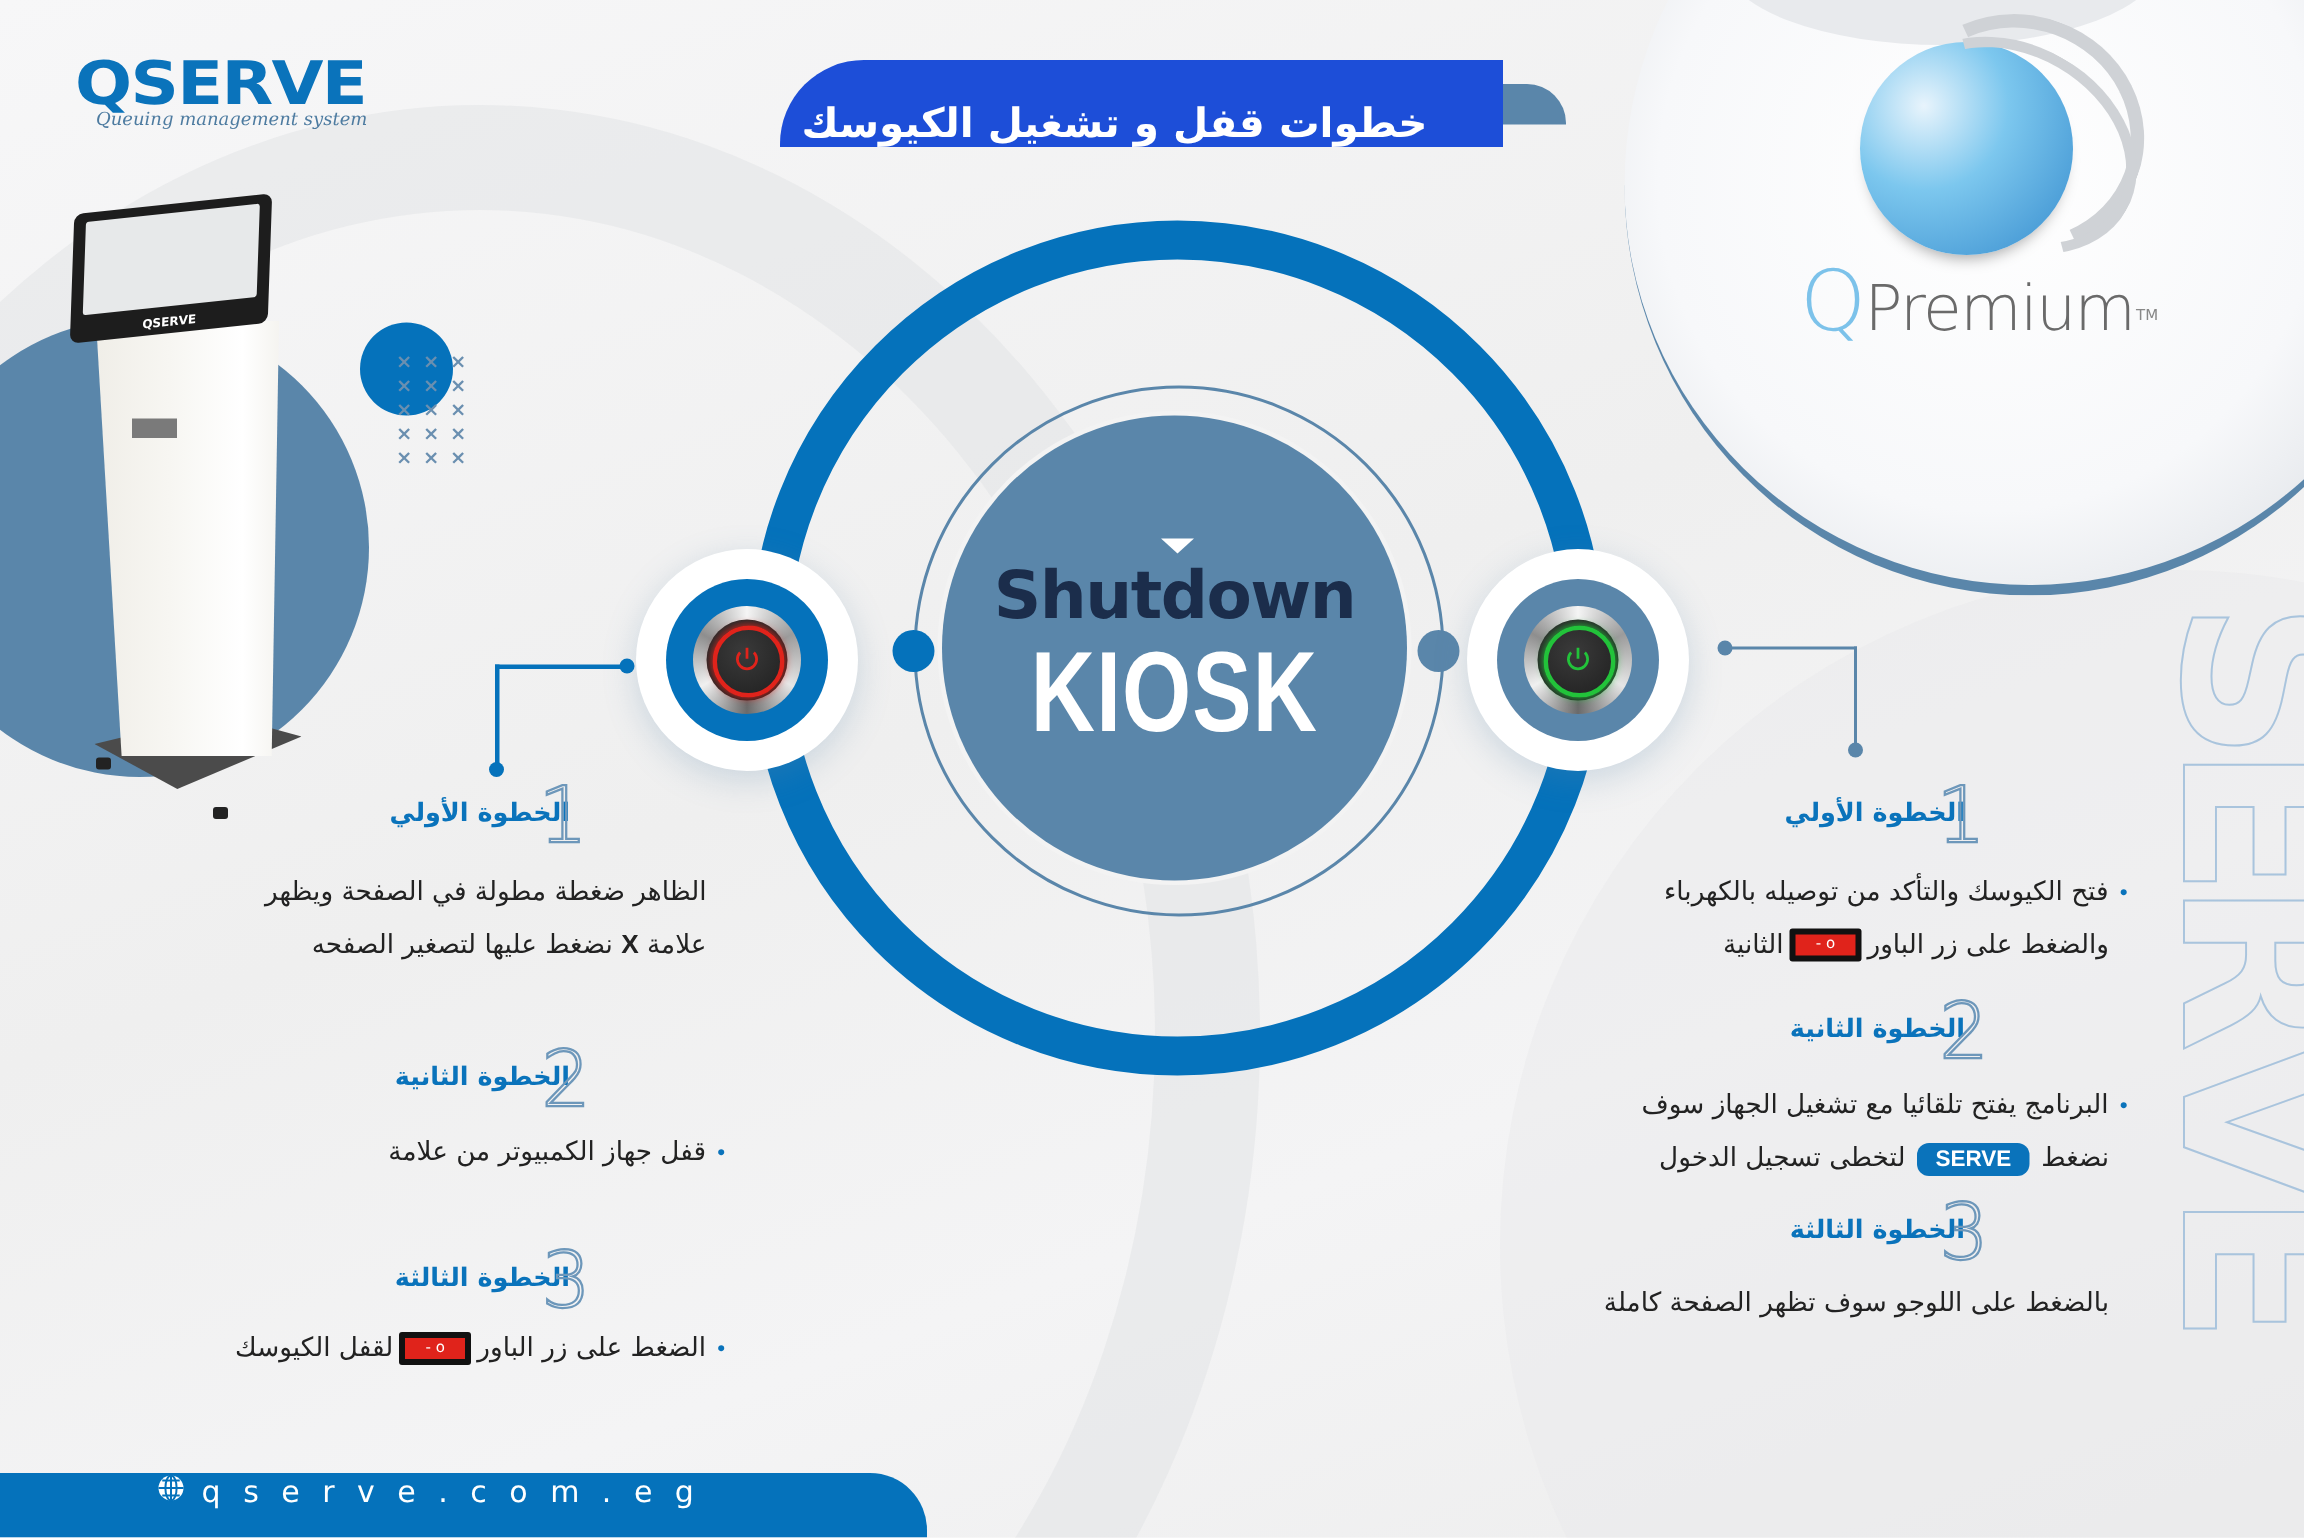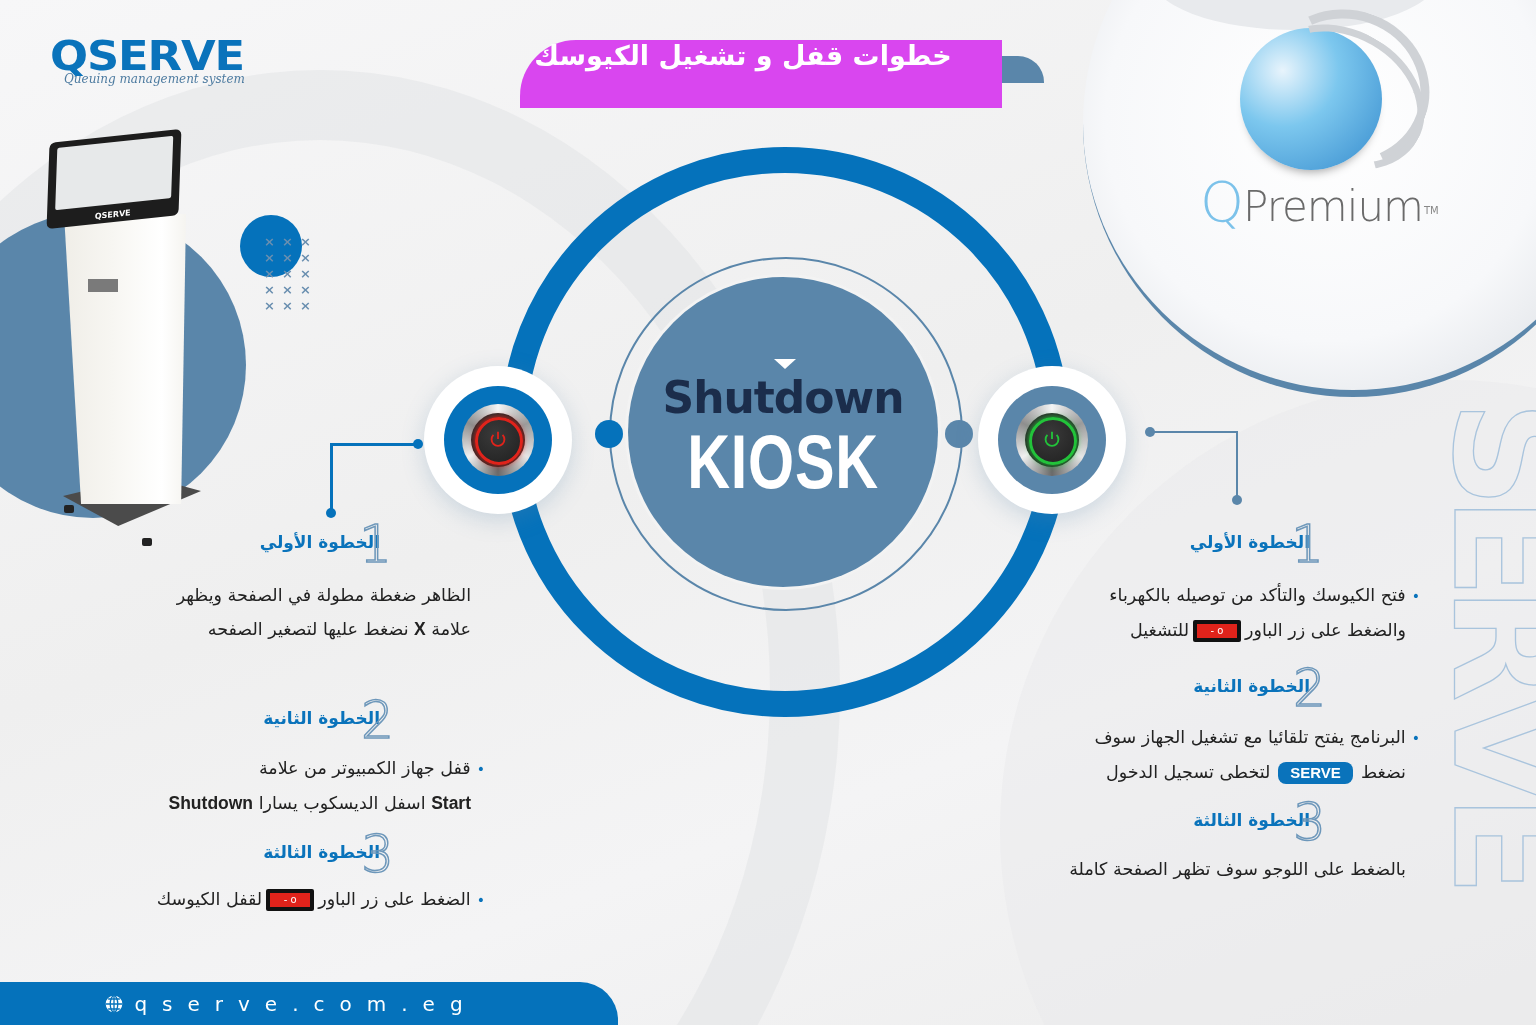--- a/index.html
+++ b/index.html
@@ -7,21 +7,21 @@
     background:linear-gradient(160deg,#f7f7f8 0%,#efefef 45%,#f4f4f5 70%,#ececec 100%);
     font-family:"DejaVu Sans","Liberation Sans",sans-serif;color:#1b1b1b;}
   .abs{position:absolute;}
   
   .swoosh{position:absolute;border-radius:50%;}
   
   .logo{left:50px;top:36px;width:210px;}
   .logo-word{font-family:"DejaVu Sans",sans-serif;font-weight:900;font-size:40px;letter-spacing:-1px;color:#0a73bb;line-height:40px;transform:scaleX(1.12);transform-origin:left;}
   .logo-tag{font-family:"DejaVu Serif",serif;font-style:italic;font-size:12px;color:#4d7ba0;margin-left:14px;margin-top:-4px;}
   
-  .banner{left:520px;top:40px;width:482px;height:68px;background:#d946ef;border-radius:56px 0 0 0;display:flex;align-items:flex-start;justify-content:center;}
+  .banner{left:520px;top:40px;width:482px;height:58px;background:#1d4ed8;border-radius:56px 0 0 0;display:flex;align-items:flex-end;justify-content:center;}
   .banner-tail{left:972px;top:56px;width:72px;height:27px;background:#5a86aa;border-radius:0 26px 0 0;}
   .banner-title{color:#fff;font-weight:700;font-size:27px;direction:rtl;padding-right:36px;font-family:"DejaVu Sans",sans-serif;}
   
   .qp{left:1083px;top:-150px;width:540px;height:540px;border-radius:50%;background:radial-gradient(circle at 45% 50%,#ffffff 0%,#f7f8fa 55%,#e3e6ea 80%,#d6d8dc 100%);border-bottom:7px solid #5a86aa;overflow:hidden;}
   .qp-ring{left:1150px;top:-80px;width:290px;height:110px;border-radius:50%;background:#e8eaed;}
   .qp-sphere{left:1240px;top:28px;width:142px;height:142px;border-radius:50%;background:radial-gradient(circle at 30% 30%,#e8f4fc 0%,#7cc7ee 40%,#4d9fd8 80%,#3e86c6 100%);box-shadow:0 8px 10px -6px rgba(0,0,0,.35);}
   .qp-swirl{border:9px solid #cfd2d6;border-left-color:transparent;border-bottom-color:transparent;border-radius:50%;}
   .qp-text{left:1200px;top:169px;font-family:"DejaVu Sans",sans-serif;font-size:42px;color:#6a6a6a;font-weight:300;letter-spacing:-1px;}
   .qp-text .q{color:#7cc2ea;font-size:56px;}
   .qp-tm{left:1424px;top:205px;font-size:10px;color:#888;}
@@ -56,21 +56,21 @@
   .step{direction:rtl;text-align:right;}
   .step-head{font-weight:700;font-size:17px;color:#0a73bb;position:relative;display:inline-block;}
   .step-num{position:absolute;font-family:"DejaVu Sans",sans-serif;font-size:52px;font-weight:300;color:transparent;-webkit-text-stroke:1.5px #6d97ba;line-height:52px;}
   .bullet-text{font-size:17.5px;line-height:34px;color:#222;}
   .bullet-text b{font-family:"Liberation Sans",sans-serif;}
   .bullet{color:#0a73bb;font-size:14px;margin-left:6px;}
   .switch{display:inline-block;width:48px;height:22px;background:#111;border-radius:2px;vertical-align:middle;position:relative;margin:0 4px;}
   .switch-in{position:absolute;left:4px;top:4px;right:4px;bottom:4px;background:#e0231b;color:#fff;font-size:10px;display:flex;align-items:center;justify-content:space-around;font-family:"DejaVu Sans",sans-serif;}
   .cancel-pill{display:inline-block;background:#0a73bb;color:#fff;font-family:"Liberation Sans",sans-serif;font-weight:700;font-size:15px;padding:0 12px;border-radius:8px;line-height:22px;margin:0 8px;}
   
-  .footer{left:0;top:982px;width:618px;height:43px;background:#0572bb;border-radius:0 38px 0 0;display:flex;align-items:center;justify-content:center;padding-right:36px;box-sizing:border-box;}
+  .footer{left:0;top:982px;width:618px;height:43px;background:#0572bb;border-radius:0 38px 0 0;display:flex;justify-content:center;padding-right:36px;box-sizing:border-box;}
   .footer-url{color:#fff;font-family:"DejaVu Sans",sans-serif;font-size:20px;letter-spacing:15px;}
   
   .watermark{left:1432px;top:400px;font-family:"DejaVu Sans",sans-serif;font-weight:900;font-size:150px;color:transparent;-webkit-text-stroke:1.3px #a9c4dd;writing-mode:vertical-rl;letter-spacing:-12px;line-height:150px;}
 </style>
 </head>
 <body>
 
 <div class="swoosh" style="left:-200px;top:70px;width:900px;height:1100px;border:70px solid rgba(225,227,230,.55);"></div>
 <div class="swoosh" style="left:1000px;top:380px;width:900px;height:900px;background:rgba(233,234,236,.5);"></div>
 
@@ -183,42 +183,41 @@
 </div>
 
 <div class="abs step" style="left:120px;top:708px;width:260px;">
   <span class="step-head">
     <span class="step-num" style="right:-14px;top:-14px;">2</span>
     <span>الخطوة الثانية</span>
   </span>
 </div>
 <div class="abs step bullet-text" style="left:120px;top:751px;width:365px;">
   <div><span class="bullet">•</span><span>قفل جهاز الكمبيوتر من علامة</span></div>
-  <div style="padding-right:14px;"><b>Start</b><span> اسفل الديسكوب يسارا </span><b>Shutdown</b></div>
 </div>
 
 <div class="abs step" style="left:120px;top:842px;width:260px;">
   <span class="step-head">
     <span class="step-num" style="right:-14px;top:-14px;">3</span>
     <span>الخطوة الثالثة</span>
   </span>
 </div>
 <div class="abs step bullet-text" style="left:120px;top:882px;width:365px;">
   <div><span class="bullet">•</span><span>الضغط على زر الباور</span><span class="switch"><span class="switch-in">o -</span></span><span>لقفل الكيوسك</span></div>
 </div>
 
 <div class="abs step" style="left:1060px;top:532px;width:250px;">
   <span class="step-head">
     <span class="step-num" style="right:-14px;top:-14px;">1</span>
     <span>الخطوة الأولي</span>
   </span>
 </div>
 <div class="abs step bullet-text" style="left:1020px;top:578px;width:400px;">
   <div><span class="bullet">•</span><span>فتح الكيوسك والتأكد من توصيله بالكهرباء</span></div>
-  <div style="padding-right:14px;"><span>والضغط على زر الباور</span><span class="switch"><span class="switch-in">o -</span></span><span>للتشغيل</span></div>
+  <div style="padding-right:14px;"><span>والضغط على زر الباور</span><span class="switch"><span class="switch-in">o -</span></span><span>الثانية</span></div>
 </div>
 
 <div class="abs step" style="left:1060px;top:676px;width:250px;">
   <span class="step-head">
     <span class="step-num" style="right:-16px;top:-14px;">2</span>
     <span>الخطوة الثانية</span>
   </span>
 </div>
 <div class="abs step bullet-text" style="left:1020px;top:720px;width:400px;">
   <div><span class="bullet">•</span><span>البرنامج يفتح تلقائيا مع تشغيل الجهاز سوف</span></div>

